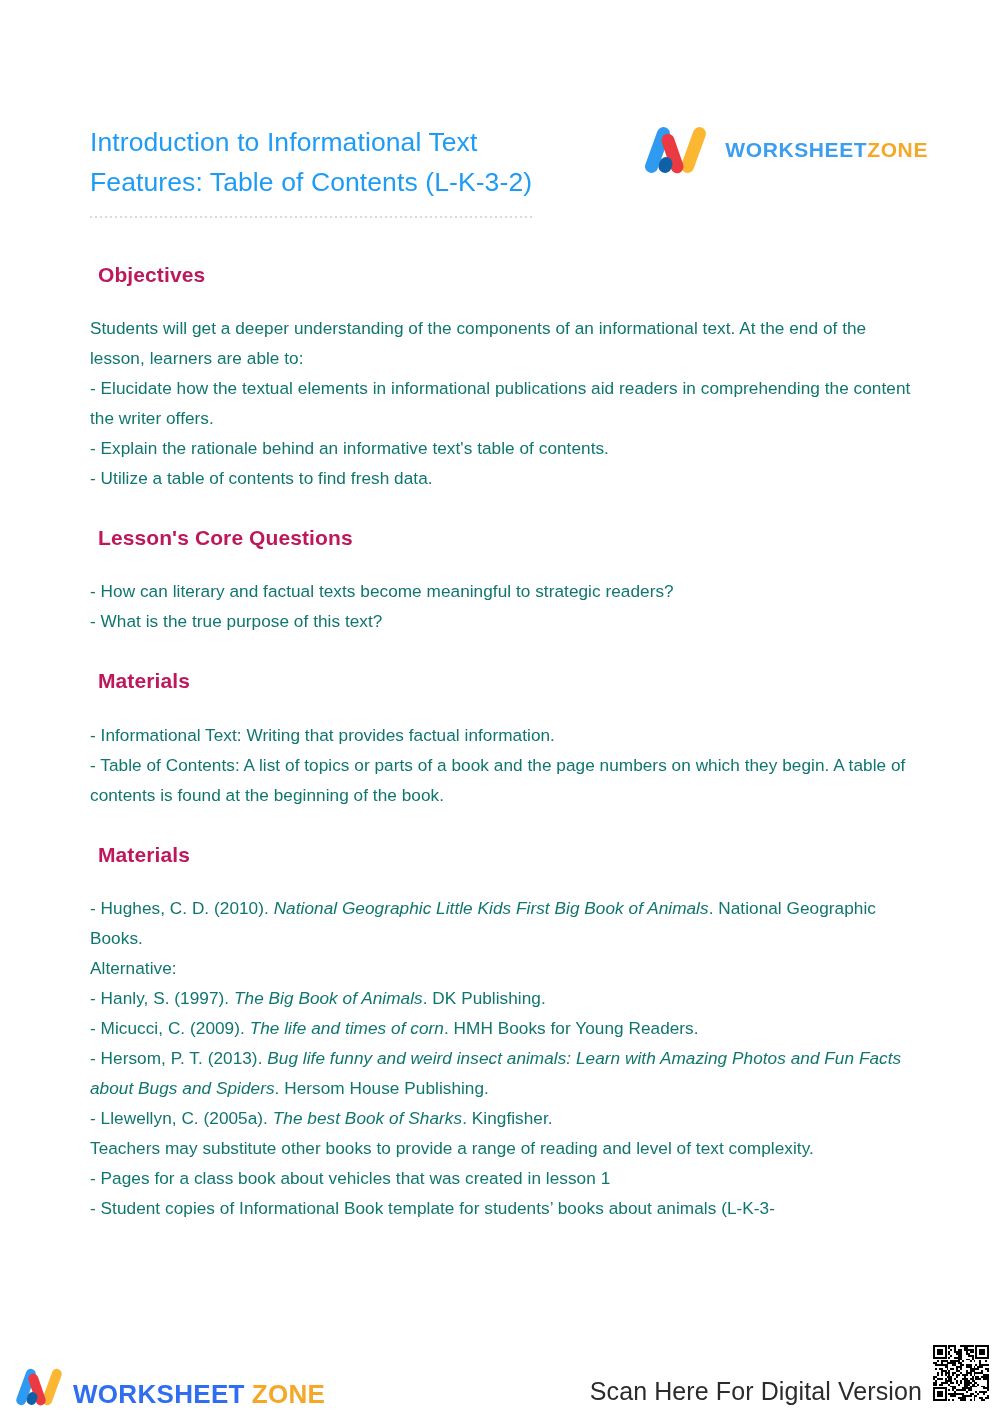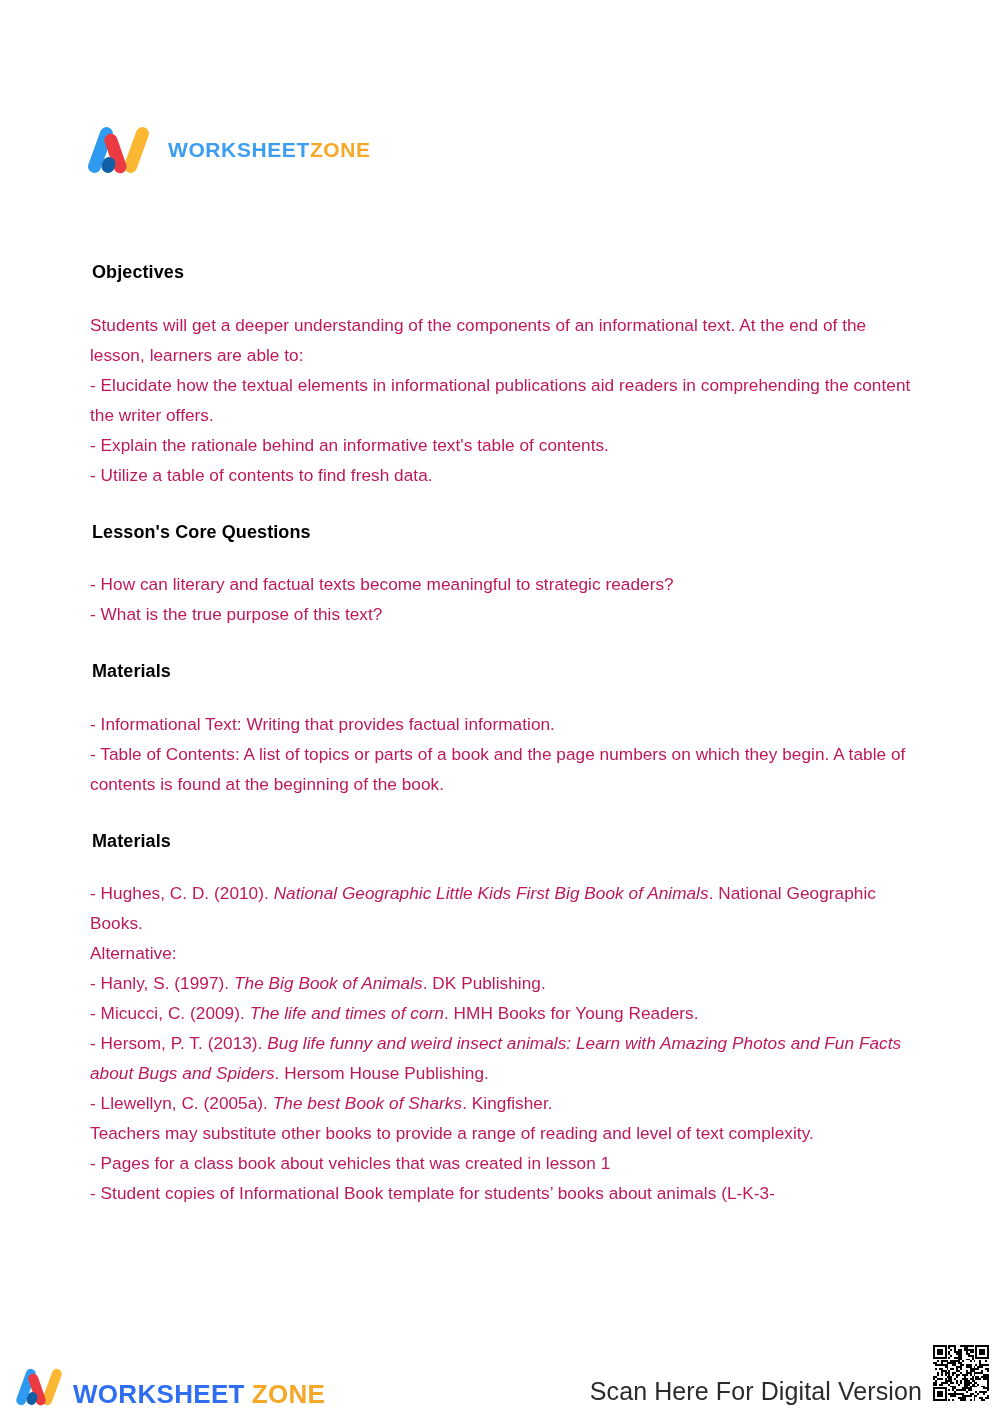--- a/index.html
+++ b/index.html
@@ -112,32 +112,32 @@
   .content {
     position: absolute;
     top: 262px;
     left: 90px;
     width: 822px;
   }
   .section { margin: 0 0 30px 0; }
   .section:last-child { margin-bottom: 0; }
 
   .section-heading {
-    font-size: 18px;
+    font-size: 21px;
     font-weight: 700;
-    color: #000000;
-    margin: 0 0 26px 2px;
+    color: #be185d;
+    margin: 0 0 26px 8px;
     line-height: 1.2;
     letter-spacing: 0.1px;
   }
 
   .body-text {
     font-size: 17.2px;
     line-height: 30px;
-    color: #be185d;
+    color: #0f766e;
     margin: 0;
     letter-spacing: 0.05px;
   }
   .body-text em { font-style: italic; }
 
   .sec-objectives  { margin-bottom: 32px; }
   .sec-questions   { margin-bottom: 32px; }
   .sec-vocabulary  { margin-bottom: 32px; }
   .sec-materials   { margin-bottom: 0; }
 
@@ -192,20 +192,24 @@
   }
   .qr svg { display: block; width: 100%; height: 100%; }
 </style>
 </head>
 <body>
 
 <div class="page">
 
   <div class="header">
 
+    <div class="title-block">
+      <h1 class="doc-title">Introduction to Informational Text Features: Table of Contents (L-K-3-2)</h1>
+      <div class="title-rule"></div>
+    </div>
 
     <div class="brand-header">
       <span class="wmark">
         <i class="stroke-blue"></i>
         <i class="stroke-yellow"></i>
         <i class="stroke-red"></i>
         <i class="stroke-overlap"></i>
       </span>
       <span class="brand-wordmark">
         <span class="ws">WORKSHEET</span><span class="zn">ZONE</span>

